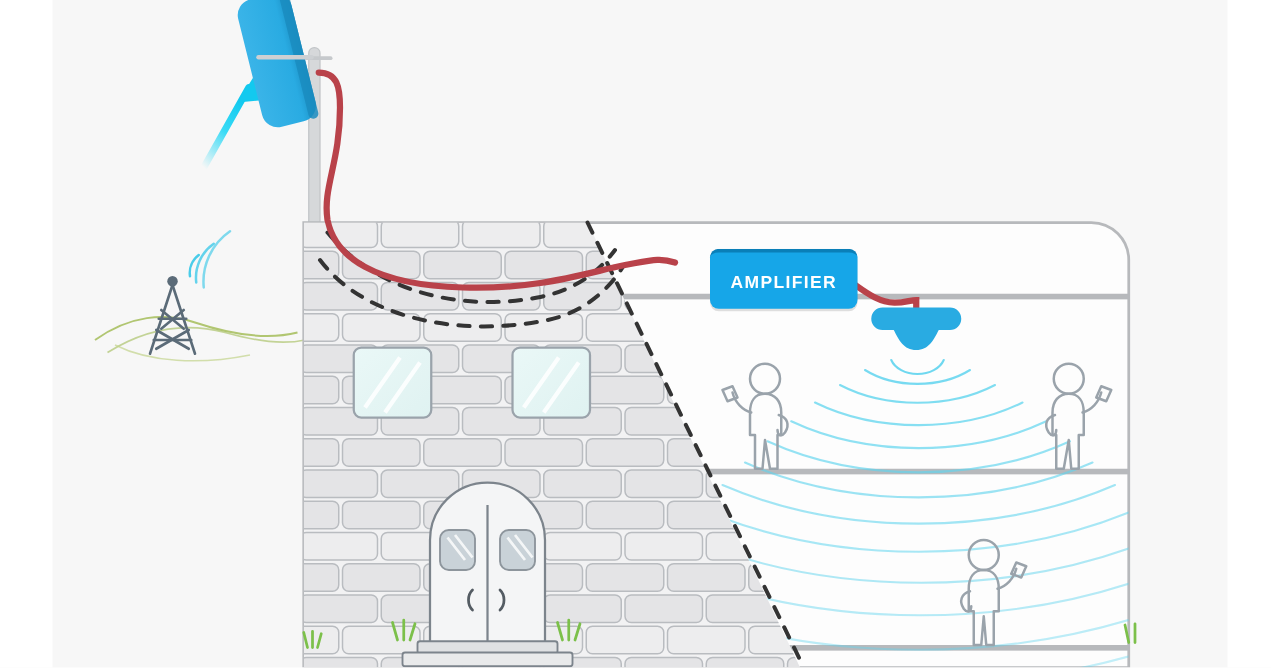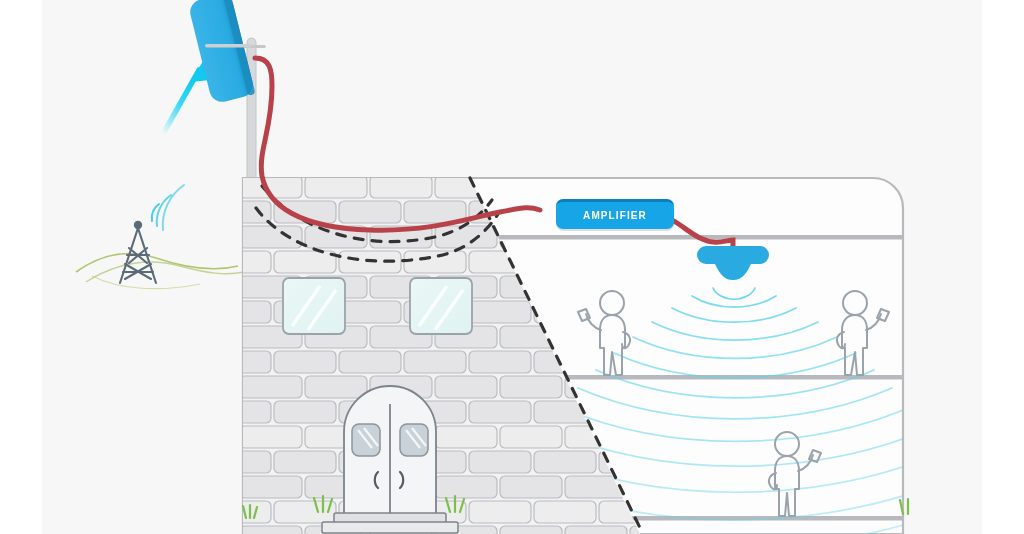--- a/index.html
+++ b/index.html
@@ -1,25 +1,25 @@
 <!DOCTYPE html>
 <html><head>
 <meta charset="utf-8">
 <style>
   html,body{margin:0;padding:0;background:#ffffff;}
   body{width:1024px;height:534px;overflow:hidden;font-family:"Liberation Sans",sans-serif;}
   #stage{position:relative;width:1024px;height:534px;background:#ffffff;}
   #canvas{position:absolute;left:42px;top:0;width:940px;height:534px;background:#f7f7f7;}
   svg.layer{position:absolute;left:0;top:0;width:1024px;height:534px;}
   .amp-label{
-    position:absolute;left:556px;top:199px;width:118px;height:30px;
+    position:absolute;left:568px;top:199px;width:118px;height:48px;
     background:#16a6e8;border-radius:7px;
     box-shadow:0 2px 0 rgba(0,0,0,0.12);
     display:flex;align-items:center;justify-content:center;
-    color:#ffffff;font-size:10px;font-weight:bold;letter-spacing:1.1px;
+    color:#ffffff;font-size:14px;font-weight:bold;letter-spacing:1.1px;
     font-family:"Liberation Sans",sans-serif;
     border-top:3px solid #0a7fb8;box-sizing:border-box;
   }
 </style>
 </head>
 <body>
 
 <div id="stage">
   <div id="canvas"></div>
 

